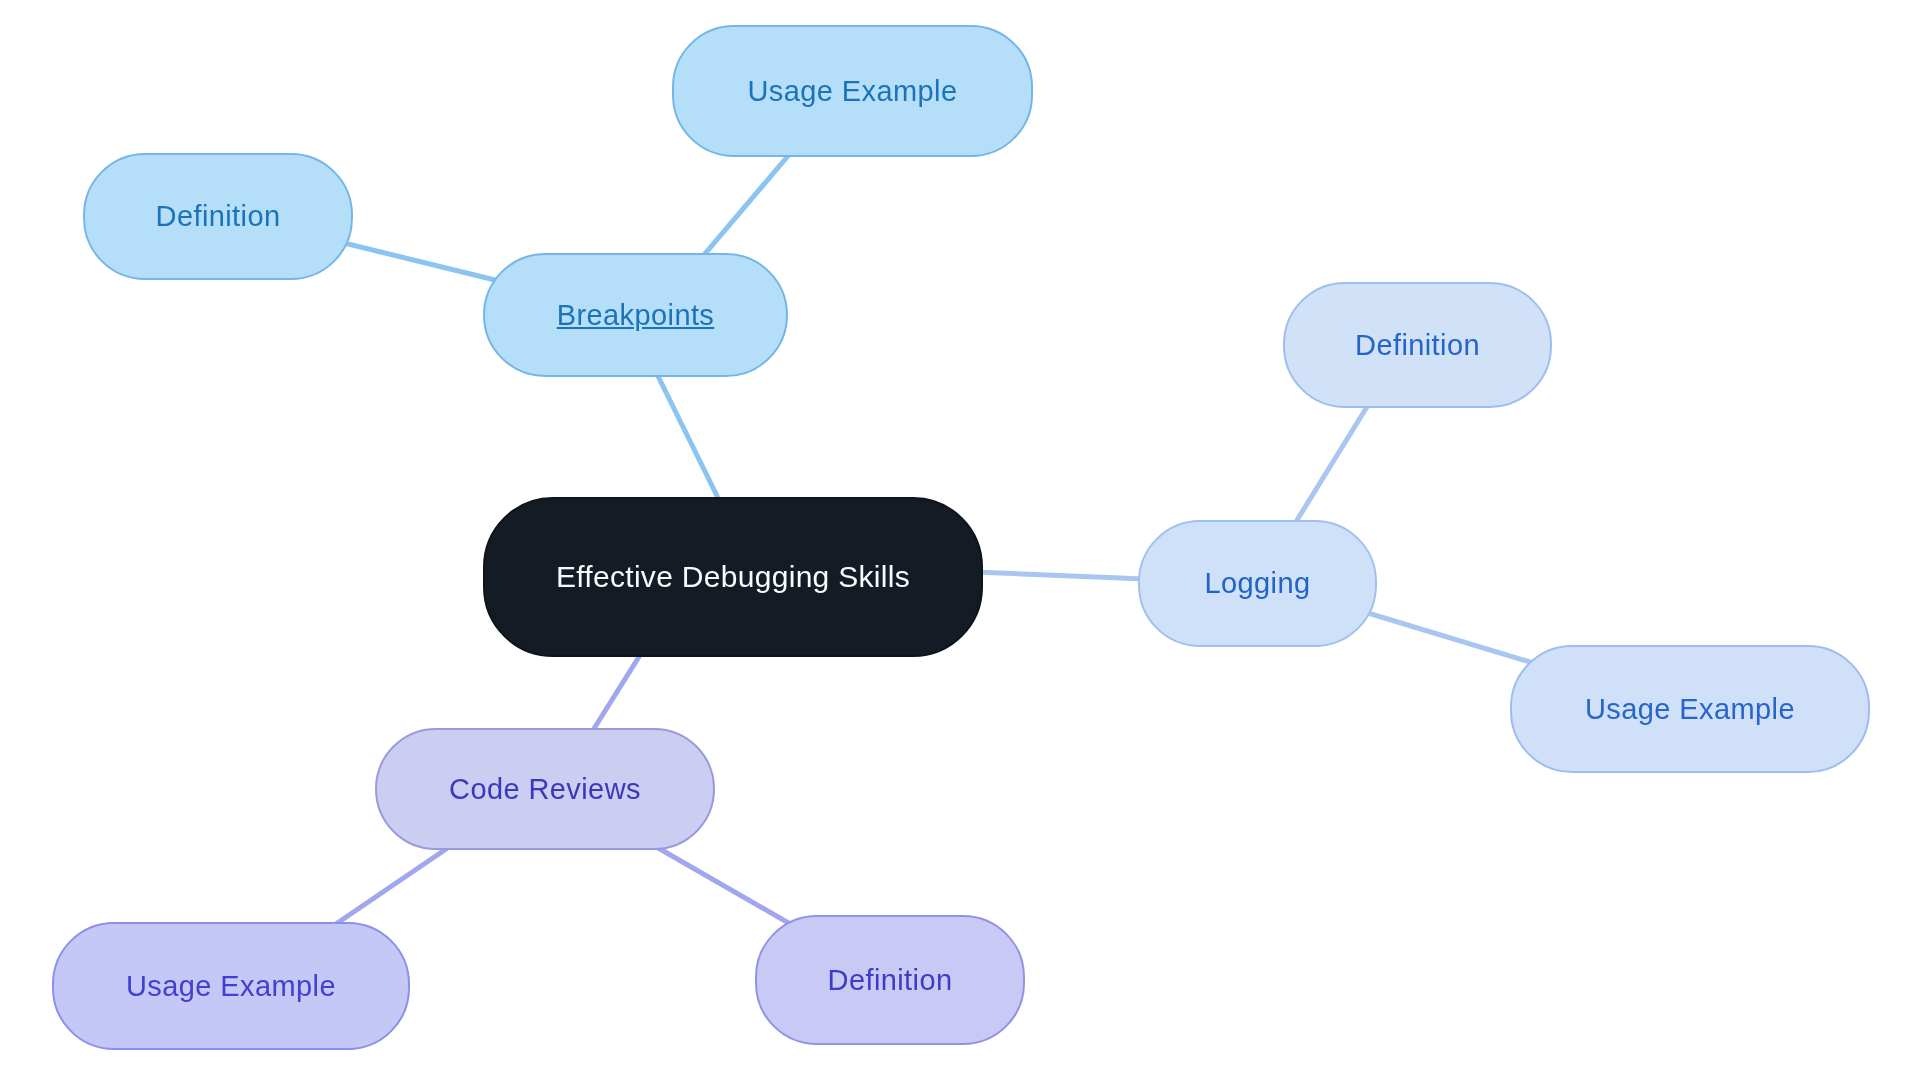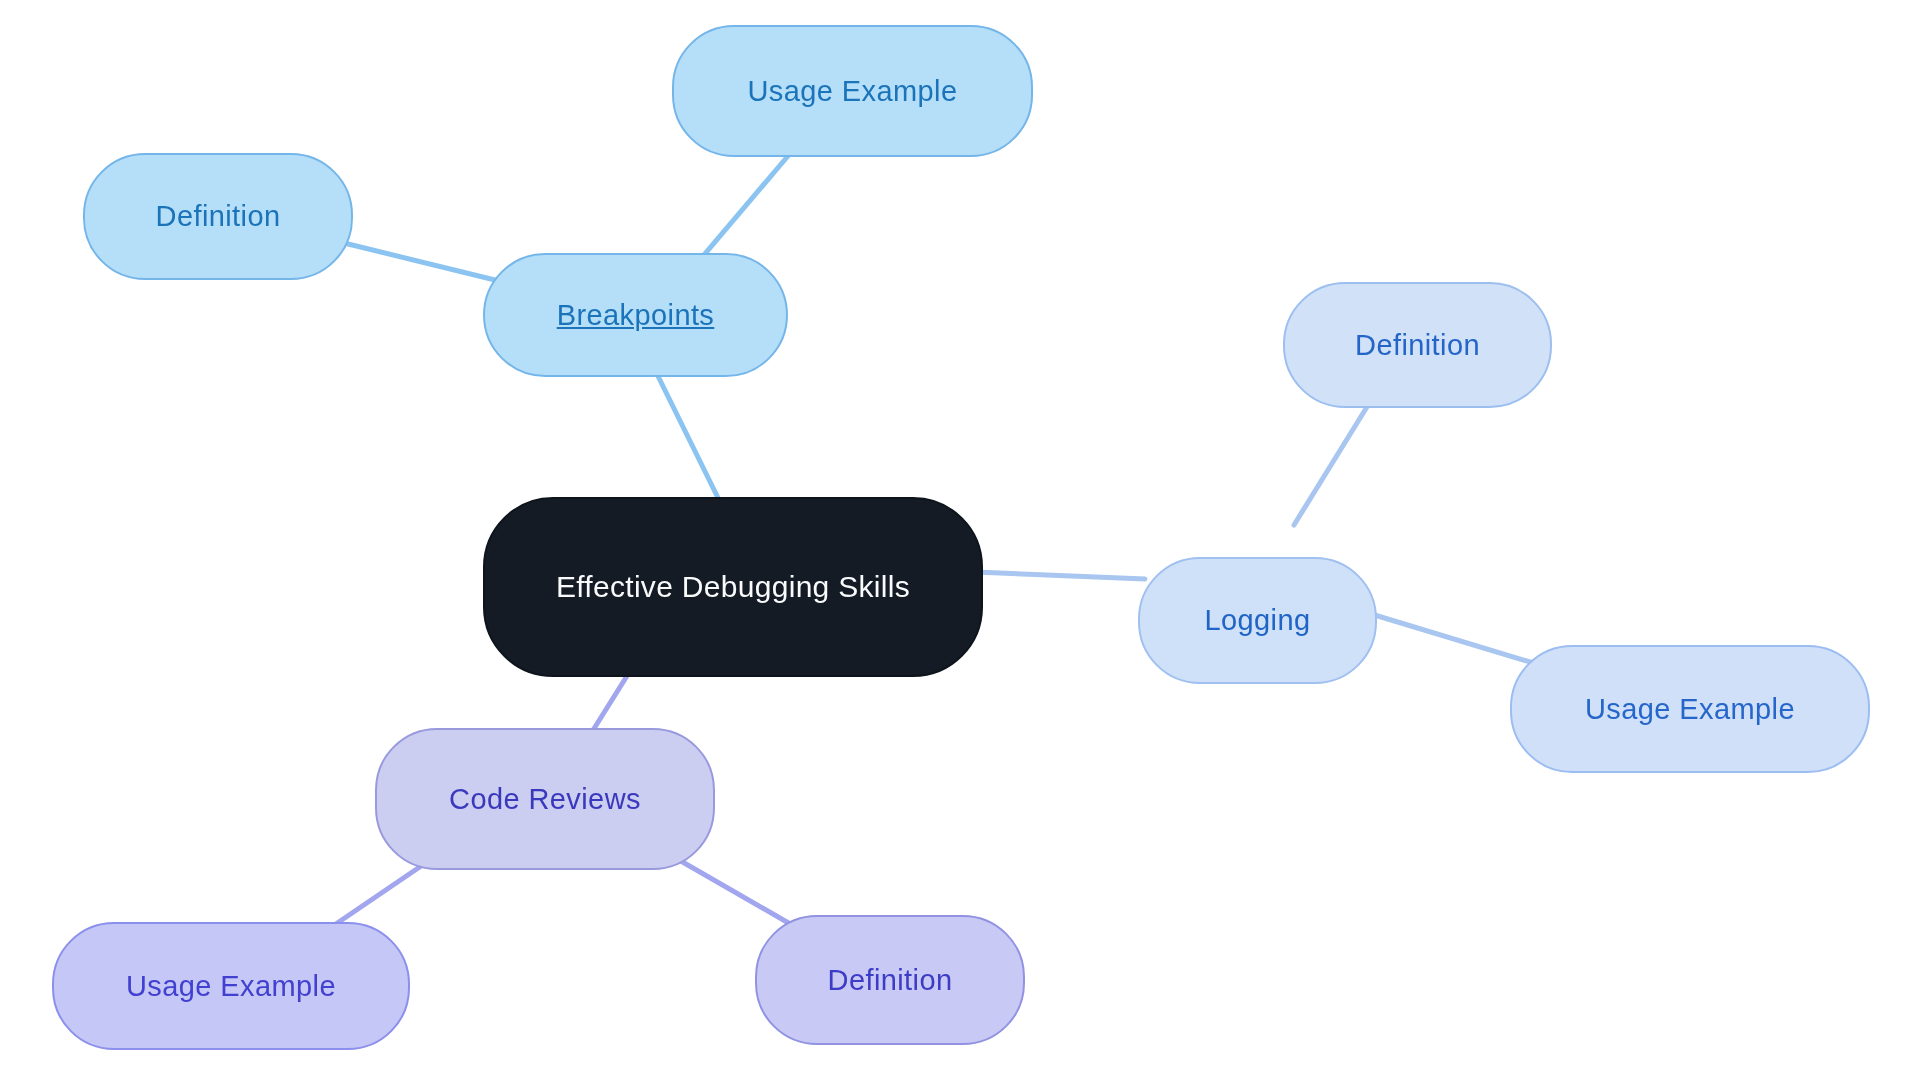--- a/index.html
+++ b/index.html
@@ -60,49 +60,49 @@
     <line x1="340" y1="242" x2="495" y2="280" style="stroke: rgb(139, 196, 241);"></line>
     <line x1="793" y1="150" x2="698" y2="262" style="stroke: rgb(139, 196, 241);"></line>
     <line x1="975" y1="572" x2="1145" y2="579" style="stroke: rgb(168, 198, 240);"></line>
     <line x1="1370" y1="402" x2="1294" y2="525" style="stroke: rgb(168, 198, 240);"></line>
     <line x1="1368" y1="613" x2="1540" y2="665" style="stroke: rgb(168, 198, 240);"></line>
     <line x1="662" y1="620" x2="590" y2="735" style="stroke: rgb(162, 166, 239);"></line>
     <line x1="452" y1="845" x2="330" y2="928" style="stroke: rgb(162, 166, 239);"></line>
     <line x1="653" y1="845" x2="792" y2="925" style="stroke: rgb(162, 166, 239);"></line>
   </svg>
 
-  <div class="node root" style="left: 483px; top: 497px; width: 500px; height: 180px; background-color: rgb(20, 27, 36); border-color: rgb(14, 20, 28); color: rgb(248, 250, 252);">
+  <div class="node root" style="left: 483px; top: 497px; width: 500px; height: 160px; background-color: rgb(20, 27, 36); border-color: rgb(14, 20, 28); color: rgb(248, 250, 252);">
     <span class="label">Effective Debugging Skills</span>
   </div>
 
   <div class="node" style="left: 483px; top: 253px; width: 305px; height: 124px; background-color: rgb(181, 222, 248); border-color: rgb(116, 182, 233); color: rgb(27, 116, 186); text-decoration: underline;">
     <span class="label">Breakpoints</span>
   </div>
 
   <div class="node" style="left: 83px; top: 153px; width: 270px; height: 127px; background-color: rgb(181, 222, 248); border-color: rgb(116, 182, 233); color: rgb(27, 116, 186);">
     <span class="label">Definition</span>
   </div>
 
   <div class="node" style="left: 672px; top: 25px; width: 361px; height: 132px; background-color: rgb(181, 222, 248); border-color: rgb(116, 182, 233); color: rgb(27, 116, 186);">
     <span class="label">Usage Example</span>
   </div>
 
-  <div class="node" style="left: 1138px; top: 520px; width: 239px; height: 127px; background-color: rgb(207, 225, 248); border-color: rgb(160, 192, 240); color: rgb(32, 100, 198); margin-top: 37px;">
+  <div class="node" style="left: 1138px; top: 520px; width: 239px; height: 127px; background-color: rgb(207, 225, 248); border-color: rgb(160, 192, 240); color: rgb(32, 100, 198);">
     <span class="label">Logging</span>
   </div>
 
   <div class="node" style="left: 1283px; top: 282px; width: 269px; height: 126px; background-color: rgb(208, 225, 248); border-color: rgb(157, 191, 240); color: rgb(36, 101, 200);">
     <span class="label">Definition</span>
   </div>
 
   <div class="node" style="left: 1510px; top: 645px; width: 360px; height: 128px; background-color: rgb(207, 224, 248); border-color: rgb(156, 189, 242); color: rgb(38, 102, 203);">
     <span class="label">Usage Example</span>
   </div>
 
-  <div class="node" style="left: 375px; top: 728px; width: 340px; height: 142px; background-color: rgb(203, 205, 241); border-color: rgb(153, 154, 222); color: rgb(58, 57, 189);">
+  <div class="node" style="left: 375px; top: 728px; width: 340px; height: 122px; background-color: rgb(203, 205, 241); border-color: rgb(153, 154, 222); color: rgb(58, 57, 189);">
     <span class="label">Code Reviews</span>
   </div>
 
   <div class="node" style="left: 52px; top: 922px; width: 358px; height: 128px; background-color: rgb(197, 199, 246); border-color: rgb(139, 144, 236); color: rgb(66, 64, 208);">
     <span class="label">Usage Example</span>
   </div>
 
   <div class="node" style="left: 755px; top: 915px; width: 270px; height: 130px; background-color: rgb(200, 201, 244); border-color: rgb(145, 147, 226); color: rgb(61, 60, 198);">
     <span class="label">Definition</span>
   </div>

